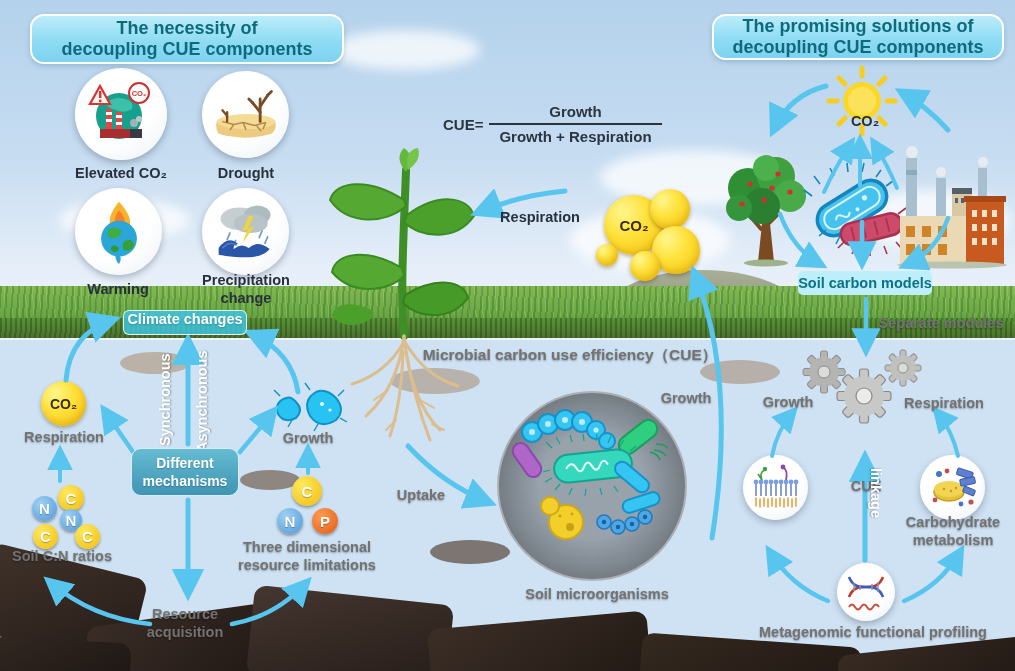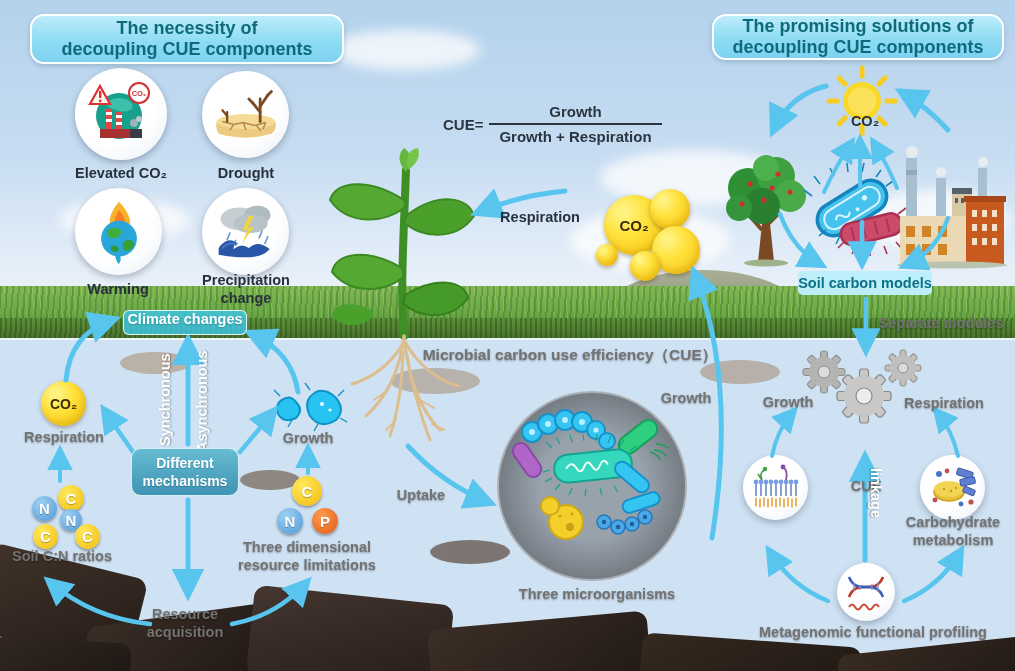--- a/index.html
+++ b/index.html
@@ -290,21 +290,21 @@
   <div class="bub" style="left:650px;top:189px;width:40px;height:40px;"></div>
   <div class="bub" style="left:652px;top:226px;width:48px;height:48px;"></div>
   <div class="bub" style="left:596px;top:244px;width:22px;height:22px;"></div>
   <div class="bub" style="left:630px;top:251px;width:30px;height:30px;"></div>
 
   <div class="lbl" style="left:570px;top:346px;font-weight:700;font-size:15.5px;">Microbial carbon use efficiency（CUE）</div>
   <div class="lbl" style="left:421px;top:486px;">Uptake</div>
   <div class="lbl" style="left:686px;top:389px;">Growth</div>
 
   <div class="micircle"></div>
-  <div class="lbl" style="left:597px;top:585px;">Three microorganisms</div>
+  <div class="lbl" style="left:597px;top:585px;">Soil microorganisms</div>
 
   <div class="lbl dk" style="left:865px;top:112px;font-weight:700;">CO₂</div>
   <div class="lbl" style="left:941px;top:314px;">Separate modules</div>
   <div class="lbl" style="left:788px;top:393px;">Growth</div>
   <div class="lbl" style="left:944px;top:394px;">Respiration</div>
   <div class="lbl" style="left:866px;top:437px;margin-top:40px;">CUE</div>
   <div class="vert2" style="left:868px;top:468px;height:86px;">linkage</div>
   <div class="lbl" style="left:873px;top:623px;">Metagenomic functional profiling</div>
   <div class="lbl" style="left:953px;top:513px;">
     <div>Carbohydrate</div>

